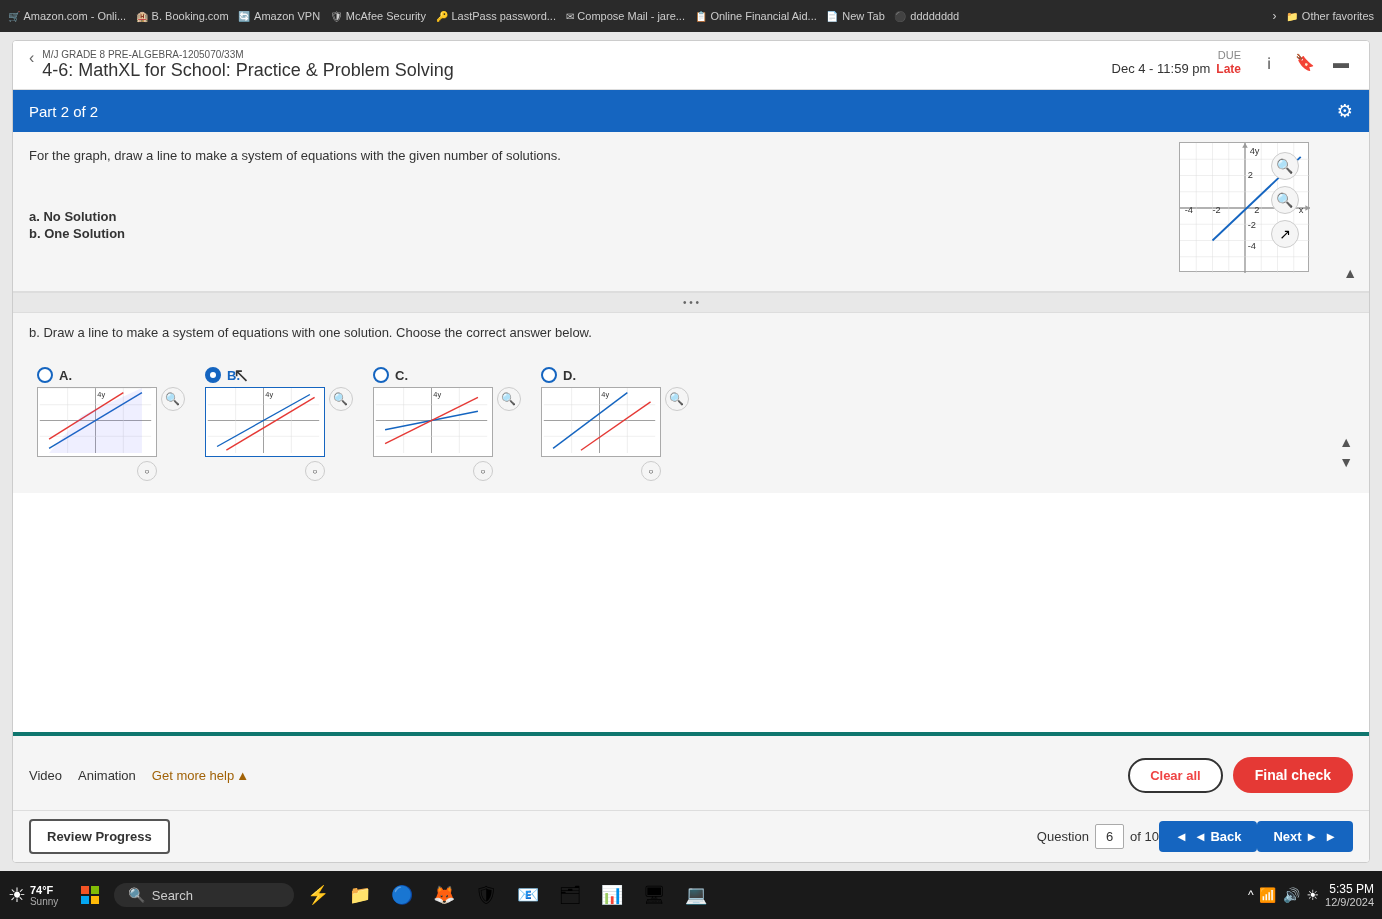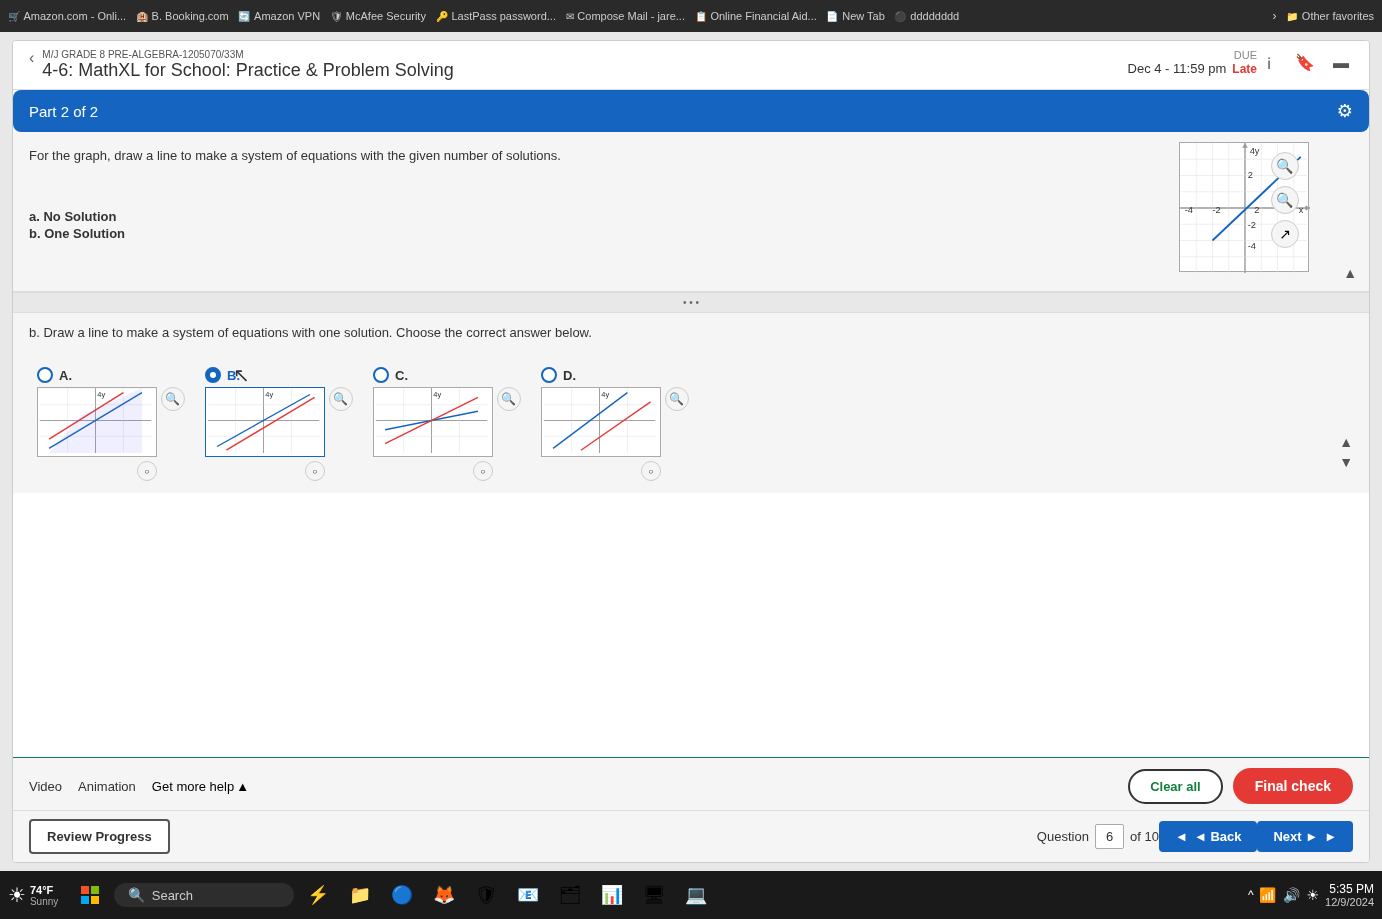--- a/index.html
+++ b/index.html
@@ -19,21 +19,21 @@
     .breadcrumb-title { font-size: 18px; color: #333; font-weight: 400; display: flex; align-items: center; gap: 6px; }
     .breadcrumb-back { color: #666; font-size: 16px; cursor: pointer; }
     .due-area { text-align: right; font-size: 12px; color: #555; display: flex; align-items: center; gap: 12px; }
     .due-label { font-size: 11px; color: #888; }
     .due-date { font-size: 13px; color: #333; }
     .late-badge { color: #e53935; font-size: 12px; font-weight: 600; }
     .header-icons { display: flex; gap: 12px; align-items: center; }
     .header-icon { width: 24px; height: 24px; display: flex; align-items: center; justify-content: center; color: #555; cursor: pointer; font-size: 16px; }
 
     
-    .part-header { background: #1565c0; color: #fff; padding: 10px 16px; font-size: 15px; display: flex; justify-content: space-between; align-items: center; border-radius: 8px; }
+    .part-header { background: #1565c0; color: #fff; padding: 10px 16px; font-size: 15px; display: flex; justify-content: space-between; align-items: center; }
     .settings-icon { color: #fff; font-size: 18px; cursor: pointer; }
 
     
     .question-content { padding: 16px; background: #f5f5f5; border-bottom: 1px solid #ddd; position: relative; }
     .question-text { font-size: 13px; color: #333; margin-bottom: 10px; }
     .sub-questions { font-size: 13px; color: #333; margin-top: 46px; }
     .sub-q { margin: 2px 0; font-weight: 600; }
     .graph-area { position: absolute; right: 60px; top: 10px; }
     .graph-container { width: 130px; height: 130px; background: #fff; border: 1px solid #aaa; position: relative; display: inline-block; }
     .graph-icons { position: absolute; right: 10px; top: 10px; display: flex; flex-direction: column; gap: 6px; }
@@ -54,26 +54,26 @@
     .radio-btn.selected { background: #1565c0; }
     .radio-btn.selected::after { content: ''; width: 6px; height: 6px; background: #fff; border-radius: 50%; }
     .choice-label { font-size: 13px; color: #333; font-weight: 600; }
     .choice-graph-wrapper { display: flex; align-items: flex-start; gap: 4px; }
     .choice-graph { width: 120px; height: 70px; background: #fff; border: 1px solid #aaa; position: relative; }
     .choice-zoom { width: 24px; height: 24px; background: #f5f5f5; border: 1px solid #ccc; border-radius: 50%; display: flex; align-items: center; justify-content: center; cursor: pointer; font-size: 12px; }
     .choice-sub-icon { width: 20px; height: 20px; background: #f5f5f5; border: 1px solid #ccc; border-radius: 50%; display: flex; align-items: center; justify-content: center; cursor: pointer; font-size: 10px; margin-top: 2px; }
     .choice-icons-col { display: flex; flex-direction: column; gap: 2px; }
 
     
-    .bottom-toolbar { position: absolute; bottom: 48px; left: 0; right: 0; background: #f5f5f5; border-top: 1px solid #0f766e; padding: 10px 16px; display: flex; justify-content: space-between; align-items: center; }
+    .bottom-toolbar { position: absolute; bottom: 48px; left: 0; right: 0; background: #f5f5f5; border-top: 4px solid #0f766e; padding: 21px 16px; display: flex; justify-content: space-between; align-items: center; }
     .toolbar-left { display: flex; gap: 16px; align-items: center; }
     .toolbar-link { color: #333; font-size: 13px; font-weight: 500; cursor: pointer; text-decoration: none; }
-    .get-more-help { color: #000000; font-size: 13px; cursor: pointer; display: flex; gap: 2px; }
+    .get-more-help { color: #a16207; font-size: 13px; cursor: pointer; display: flex; gap: 2px; }
     .toolbar-right { display: flex; gap: 10px; align-items: center; }
-    .btn-clear { background: #fff; border: 2px solid #333; color: #15803d; padding: 8px 20px; border-radius: 20px; font-size: 13px; font-weight: 600; cursor: pointer; }
+    .btn-clear { background: #fff; border: 2px solid #333; color: #ef4444; padding: 8px 20px; border-radius: 20px; font-size: 13px; font-weight: 600; cursor: pointer; }
     .btn-final { background: #e53935; border: none; color: #fff; padding: 10px 22px; border-radius: 20px; font-size: 14px; font-weight: 700; cursor: pointer; }
 
     
     .nav-bar { position: absolute; bottom: 0; left: 0; right: 0; background: #f5f5f5; border-top: 1px solid #ddd; padding: 8px 16px; display: flex; justify-content: space-between; align-items: center; }
     .review-progress-btn { background: #fff; border: 2px solid #555; color: #333; padding: 8px 16px; border-radius: 4px; font-size: 13px; font-weight: 600; cursor: pointer; }
     .nav-right { display: flex; align-items: center; }
     .question-nav { display: flex; align-items: center; gap: 6px; font-size: 13px; color: #333; }
     .question-num { background: #fff; border: 1px solid #aaa; padding: 4px 10px; border-radius: 2px; font-size: 13px; }
     .btn-back { background: #1565c0; color: #fff; padding: 8px 16px; border-radius: 4px; font-size: 13px; font-weight: 600; cursor: pointer; border: none; display: flex; align-items: center; gap: 4px; }
     .btn-next { background: #1565c0; color: #fff; padding: 8px 16px; border-radius: 4px; font-size: 13px; font-weight: 700; cursor: pointer; border: none; display: flex; align-items: center; gap: 4px; }
@@ -143,21 +143,21 @@
   <div class="assignment-panel">
 
     <div class="assignment-header">
       <div style="display:flex; align-items:flex-start; gap:8px;">
         <span class="breadcrumb-back">‹</span>
         <div>
           <div class="breadcrumb-sub">M/J GRADE 8 PRE-ALGEBRA-1205070/33M</div>
           <div class="breadcrumb-title">4-6: MathXL for School: Practice &amp; Problem Solving</div>
         </div>
       </div>
-      <div style="display:flex; align-items:center; gap:0;">
+      <div style="display:flex; align-items:center; gap:16px;">
         <div class="due-area">
           <div>
             <div class="due-label">DUE</div>
             <div style="display:flex; gap:6px; align-items:center;">
               <span class="due-date">Dec 4 - 11:59 pm</span>
               <span class="late-badge">Late</span>
             </div>
           </div>
         </div>
         <div class="header-icons">

